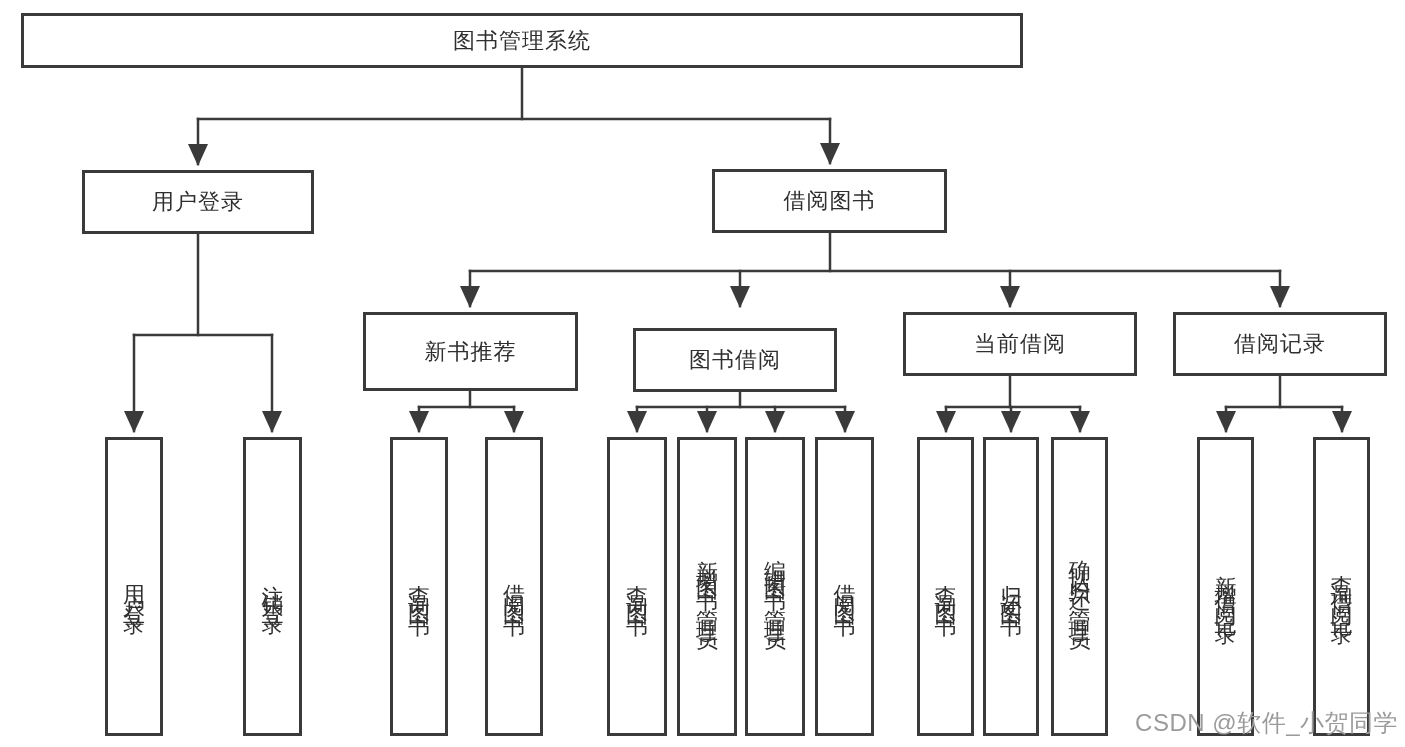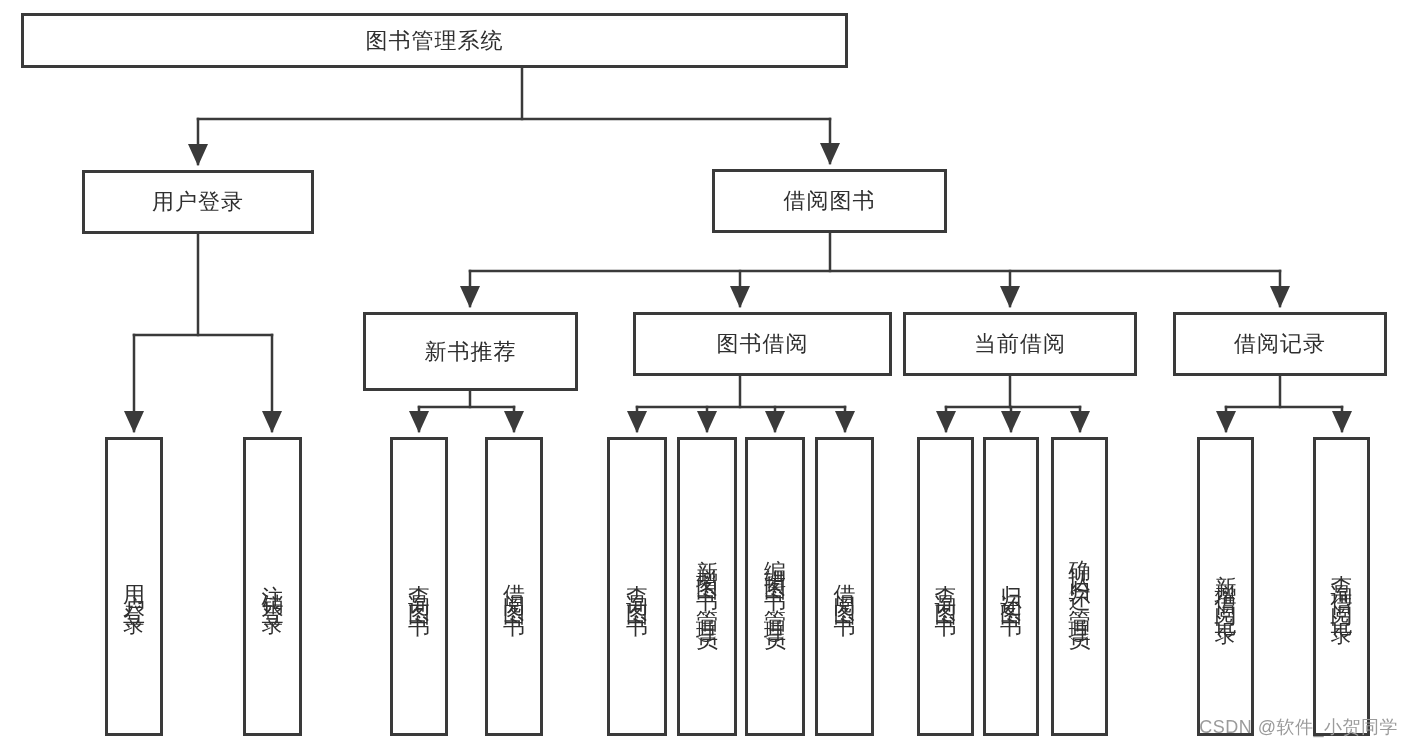--- a/index.html
+++ b/index.html
@@ -37,21 +37,21 @@
     text-orientation: mixed;
     font-size: 22px;
     letter-spacing: 10px;
     line-height: 1;
   }
   .watermark {
     position: absolute;
     right: 7px;
     bottom: 8px;
     z-index: 3;
-    font-size: 18px;
+    font-size: 24px;
     color: #9b9b9b;
     letter-spacing: 0.5px;
     white-space: nowrap;
   }
 </style>
 </head>
 <body>
 
 <div class="stage">
 
@@ -98,27 +98,27 @@
       <path d="M1011 407 V431" marker-end="url(#arrow)"></path>
       <path d="M1080 407 V431" marker-end="url(#arrow)"></path>
 
       <path d="M1280 376 V407"></path>
       <path d="M1226 407 H1342"></path>
       <path d="M1226 407 V431" marker-end="url(#arrow)"></path>
       <path d="M1342 407 V431" marker-end="url(#arrow)"></path>
     </g>
   </svg>
 
-  <div class="box h" style="left:21px; top:13px; width:827px; height:55px;">图书管理系统</div>
+  <div class="box h" style="left:21px; top:13px; width:1002px; height:55px;">图书管理系统</div>
 
   <div class="box h" style="left:82px; top:170px; width:232px; height:64px;">用户登录</div>
   <div class="box h" style="left:712px; top:169px; width:235px; height:64px;">借阅图书</div>
 
   <div class="box h" style="left:363px; top:312px; width:215px; height:79px;">新书推荐</div>
-  <div class="box h" style="left:633px; top:312px; width:259px; height:64px;">图书借阅</div>
+  <div class="box h" style="left:633px; top:328px; width:204px; height:64px;">图书借阅</div>
   <div class="box h" style="left:903px; top:312px; width:234px; height:64px;">当前借阅</div>
   <div class="box h" style="left:1173px; top:312px; width:214px; height:64px;">借阅记录</div>
 
   <div class="box v" style="left:105px; top:437px; width:58px; height:299px;">用户登录</div>
   <div class="box v" style="left:243px; top:437px; width:59px; height:299px;">注销登录</div>
 
   <div class="box v" style="left:390px; top:437px; width:58px; height:299px;">查询图书</div>
   <div class="box v" style="left:485px; top:437px; width:58px; height:299px;">借阅图书</div>
 
   <div class="box v" style="left:607px; top:437px; width:60px; height:299px;">查询图书</div>

